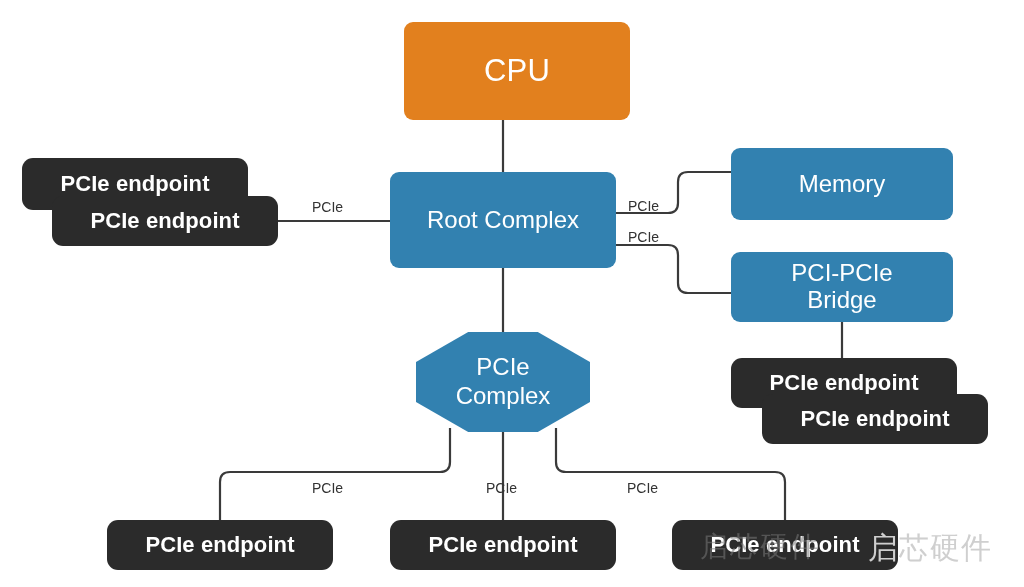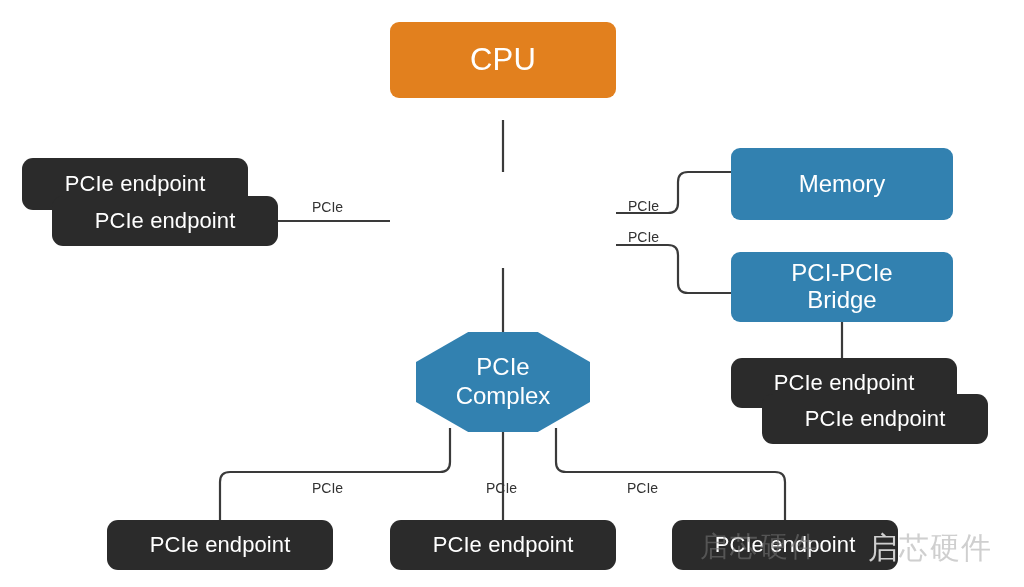--- a/index.html
+++ b/index.html
@@ -43,21 +43,21 @@
   }
   .node-blue {
     background: #3281B0;
     border-radius: 9px;
     font-size: 24px;
   }
   .node-dark {
     background: #2B2B2B;
     border-radius: 11px;
     font-size: 22px;
-    font-weight: normal;
+    font-weight: bold;
     letter-spacing: 0.1px;
   }
   .octagon {
     position: absolute;
     background: #3281B0;
     display: flex;
     align-items: center;
     justify-content: center;
     text-align: center;
     color: #ffffff;
@@ -107,24 +107,27 @@
       <path d="M842,322 L842,358"></path>
 
       <path d="M450,428 L450,462 Q450,472 440,472 L230,472 Q220,472 220,482 L220,520"></path>
 
       <path d="M503,432 L503,520"></path>
 
       <path d="M556,428 L556,462 Q556,472 566,472 L775,472 Q785,472 785,482 L785,520"></path>
     </g>
   </svg>
 
-  <div class="node node-cpu" style="left:390px; top:22px; width:226px; height:76px;">
+  <div class="node node-cpu" style="left:404px; top:22px; width:226px; height:98px;">
     <span>CPU</span>
   </div>
 
+  <div class="node node-blue" style="left:390px; top:172px; width:226px; height:96px;">
+    <span>Root Complex</span>
+  </div>
 
   <div class="node node-blue" style="left:731px; top:148px; width:222px; height:72px;">
     <span>Memory</span>
   </div>
 
   <div class="node node-blue" style="left:731px; top:252px; width:222px; height:70px; flex-direction:column;">
     <span>PCI-PCIe</span>
     <span>Bridge</span>
   </div>
 

